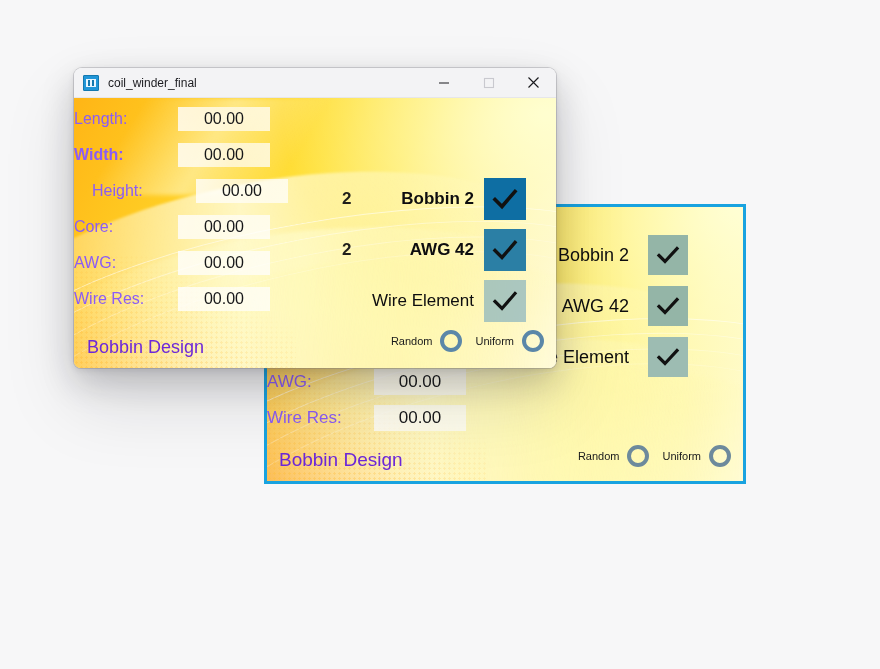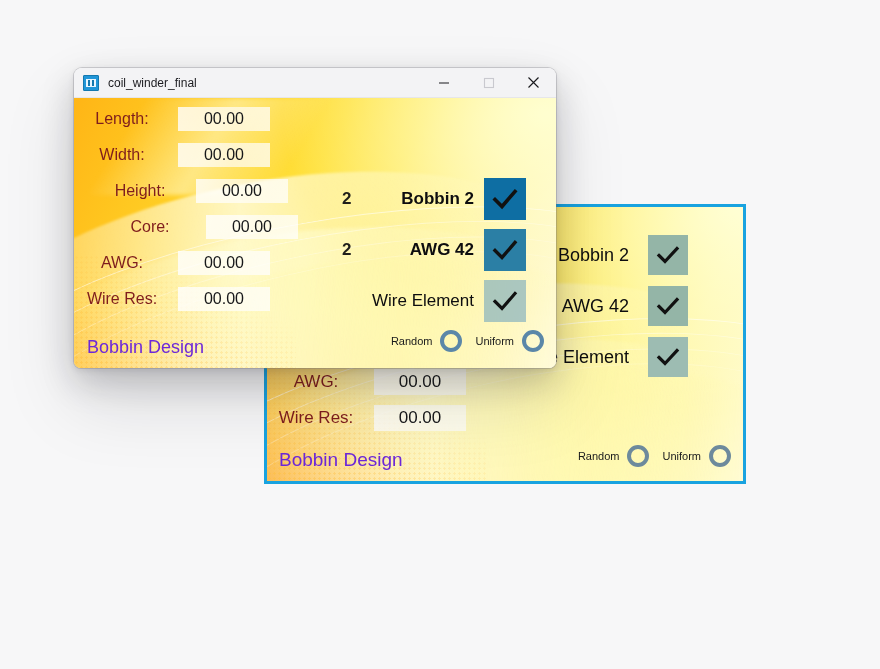--- a/index.html
+++ b/index.html
@@ -90,22 +90,22 @@
     left: 0; top: 0;
     width: 62%; height: 36%;
     background: linear-gradient(122deg, rgba(255,255,255,0.0) 20%, rgba(255,255,225,0.5) 46%, rgba(255,255,255,0.0) 72%);
     filter: blur(2px);
     pointer-events: none;
   }
 
   
   .field-row { position: absolute; display: flex; align-items: center; }
   .field-label {
-    color: #7f1d1d;
-    text-align: center;
+    color: #8b5cf6;
+    text-align: left;
     white-space: nowrap;
   }
   .field-input {
     background: rgba(255,255,255,0.48);
     background-image: linear-gradient(100deg, rgba(255,255,255,0.62) 0%, rgba(255,255,255,0.34) 60%, rgba(255,255,255,0.5) 100%);
     color: #17181a;
     display: flex;
     align-items: center;
     justify-content: center;
     box-sizing: border-box;
@@ -346,28 +346,28 @@
         <div class="sw-thin c"></div>
         <div class="sw-thin d"></div>
         <div class="dots"></div>
       </div>
 
       <div class="field-row" style="left:0px; top:9px; width:200px;">
         <div class="field-label" style="width:96px;">Length:</div>
         <div class="field-input" style="margin-left:8px; width:92px; height:24px;">00.00</div>
       </div>
       <div class="field-row" style="left:0px; top:45px; width:200px;">
-        <div class="field-label" style="width:96px;">Width:</div>
+        <div class="field-label" style="width:96px;font-weight:bold;">Width:</div>
         <div class="field-input" style="margin-left:8px; width:92px; height:24px;">00.00</div>
       </div>
       <div class="field-row" style="left:18px; top:81px; width:200px;">
         <div class="field-label" style="width:96px;">Height:</div>
         <div class="field-input" style="margin-left:8px; width:92px; height:24px;">00.00</div>
       </div>
-      <div class="field-row" style="left:0px; top:117px; width:200px;padding-left:28px;">
+      <div class="field-row" style="left:0px; top:117px; width:200px;">
         <div class="field-label" style="width:96px;">Core:</div>
         <div class="field-input" style="margin-left:8px; width:92px; height:24px;">00.00</div>
       </div>
       <div class="field-row" style="left:0px; top:153px; width:200px;">
         <div class="field-label" style="width:96px;">AWG:</div>
         <div class="field-input" style="margin-left:8px; width:92px; height:24px;">00.00</div>
       </div>
       <div class="field-row" style="left:0px; top:189px; width:200px;">
         <div class="field-label" style="width:96px;">Wire Res:</div>
         <div class="field-input" style="margin-left:8px; width:92px; height:24px;">00.00</div>

